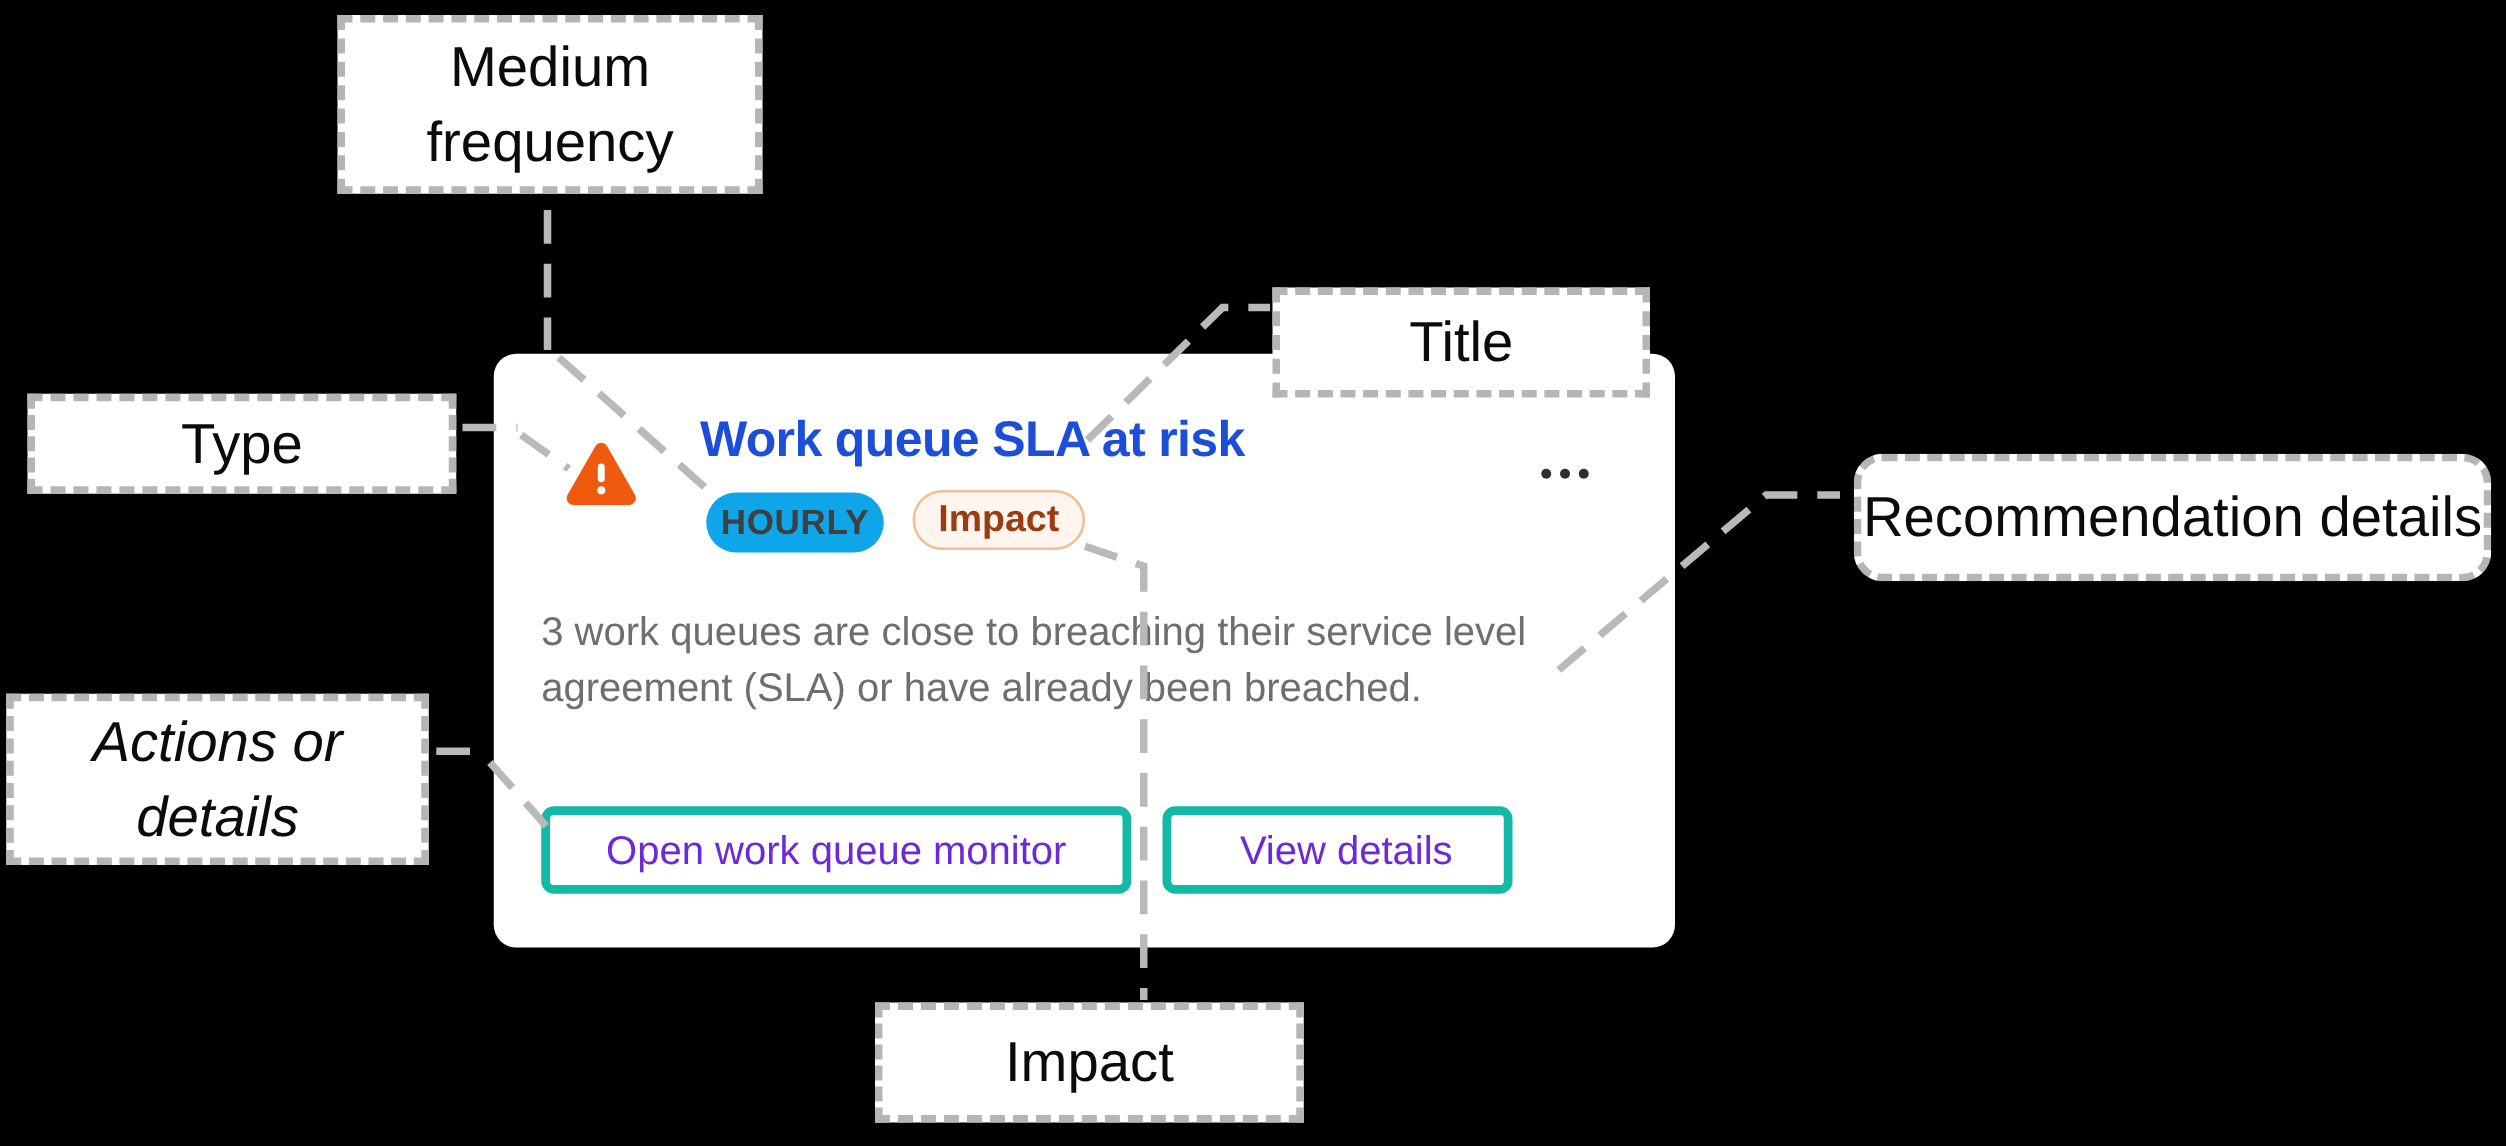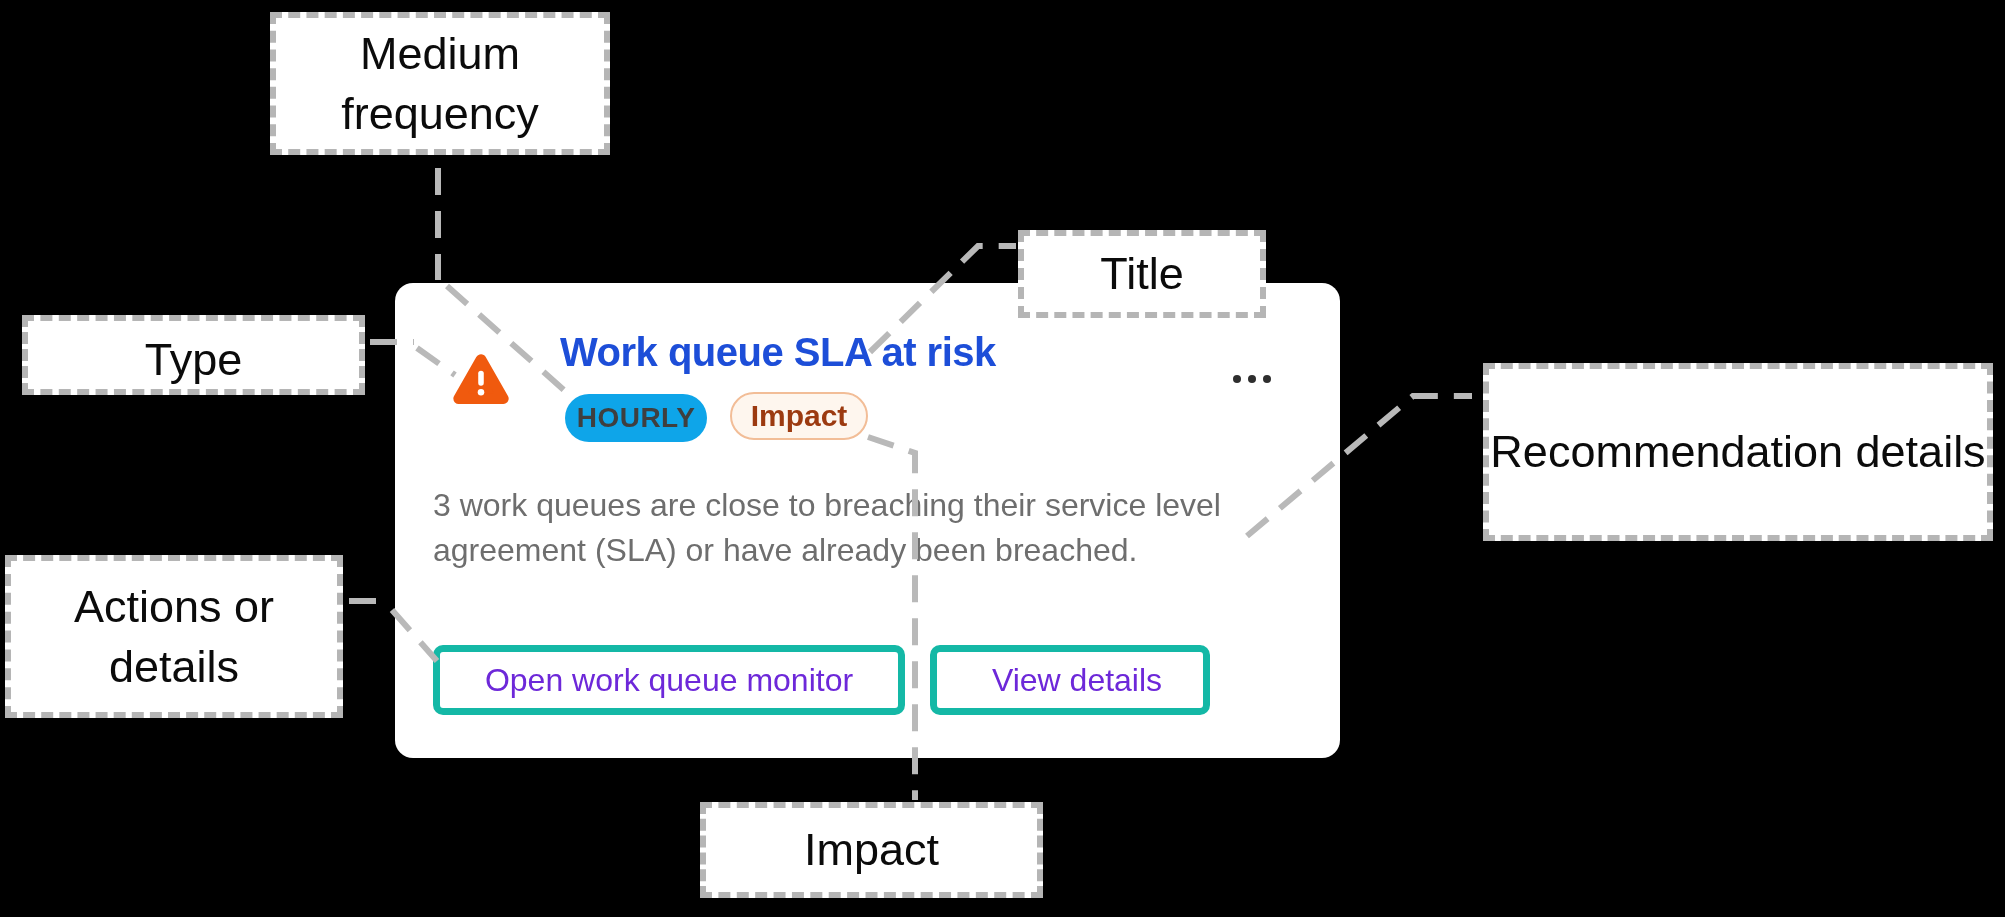--- a/index.html
+++ b/index.html
@@ -55,24 +55,24 @@
     fill:none;stroke:#b9b9b9;stroke-width:6;stroke-dasharray:27 16;
   }
 
   
   .label-box{
     position:absolute;z-index:10;background:#fff;border:6px dashed #b5b5b5;
     box-sizing:border-box;display:flex;align-items:center;justify-content:center;
     text-align:center;color:#0b0b0b;font-size:45px;line-height:1.32;
   }
   .lb-refresh{left:270px;top:12px;width:340px;height:143px;}
-  .lb-type{left:22px;top:315px;width:343px;height:80px;align-items:flex-end;}
-  .lb-title{left:1018px;top:230px;width:248px;height:88px;}
-  .lb-recommendation{left:1483px;top:363px;width:510px;height:178px;}
-  .lb-actions{left:5px;top:555px;width:338px;height:163px;}
+  .lb-type{left:22px;top:315px;width:343px;height:80px;}
+  .lb-title{left:1018px;top:230px;width:302px;height:88px;}
+  .lb-recommendation{left:1483px;top:363px;width:510px;height:102px;border-radius:23px;}
+  .lb-actions{left:5px;top:555px;width:338px;height:137px;font-style:italic;}
   .lb-impact{left:700px;top:802px;width:343px;height:96px;}
 </style>
 </head>
 <body>
 
 <div class="canvas">
 
   <div class="card">
 
     <span class="warning-icon">

